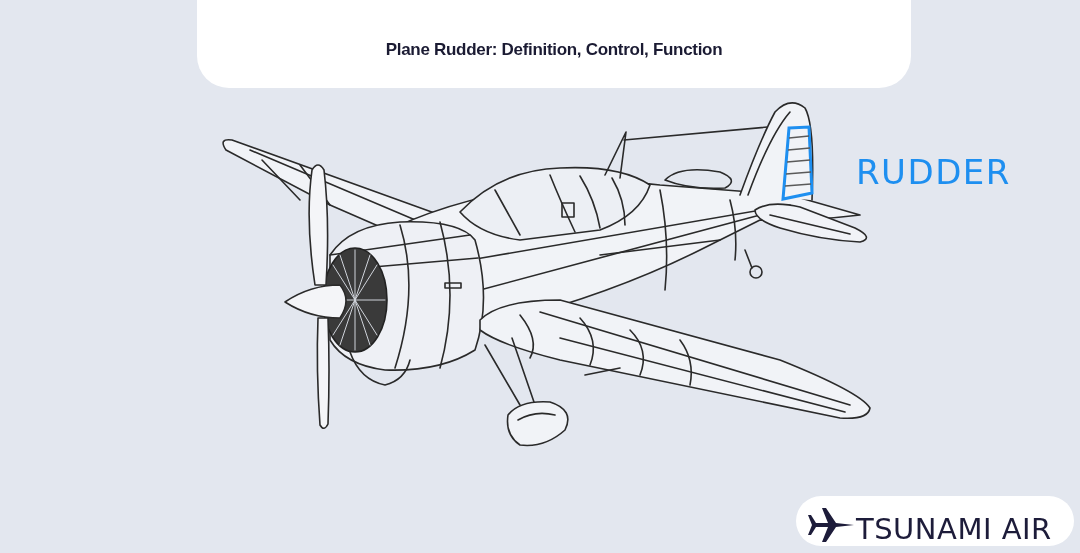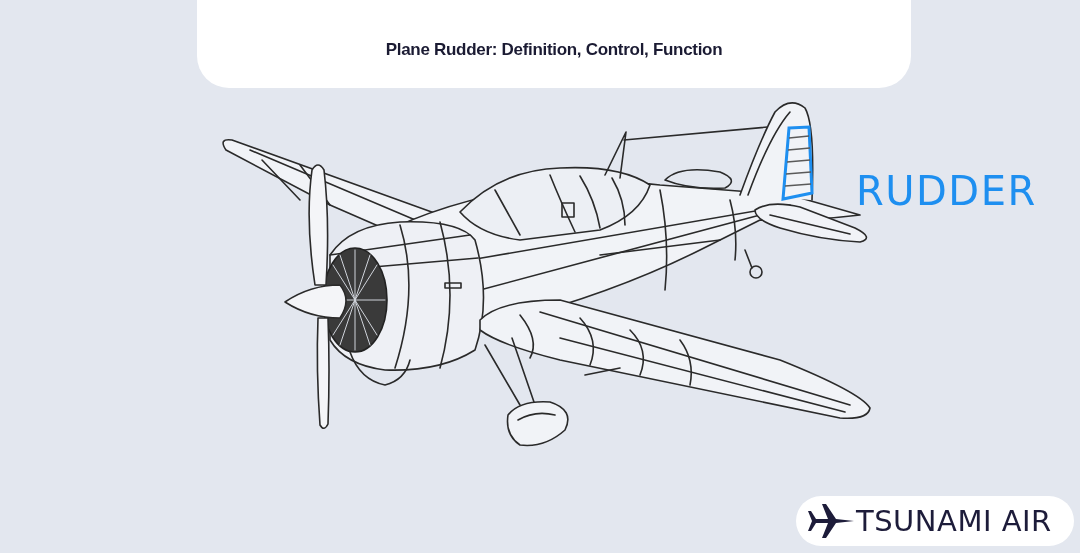--- a/index.html
+++ b/index.html
@@ -14,28 +14,28 @@
     background:#ffffff; border-radius:32px;
     display:flex; align-items:flex-end; justify-content:center;
     padding-bottom:28px; box-sizing:border-box;
   }
   .title-text {
     font-family:"Liberation Sans", sans-serif;
     font-weight:700; font-size:17px; color:#1b1b33; letter-spacing:-0.3px;
   }
   .plane-art { position:absolute; left:0; top:0; width:1080px; height:553px; }
   .rudder-label {
-    position:absolute; left:856px; top:168px;
-    font-family:"DejaVu Sans", sans-serif; font-size:40px; font-weight:400;
+    position:absolute; left:856px; top:152px;
+    font-family:"DejaVu Sans", sans-serif; font-size:34px; font-weight:400;
     color:#1e8ff0; letter-spacing:1.5px;
   }
   .logo-pill {
     position:absolute; left:796px; top:496px; width:278px; height:50px;
     background:#ffffff; border-radius:25px;
-    display:flex; align-items:center; padding-left:10px; box-sizing:border-box;
+    display:flex; align-items:flex-end; padding-left:10px; box-sizing:border-box;
   }
   .logo-icon { width:50px; height:42px; }
   .logo-text {
     font-family:"DejaVu Sans", sans-serif; font-size:29px; color:#1d1c3a;
     letter-spacing:0.5px; margin-left:0px;
   }
 </style>
 </head>
 <body>
 

